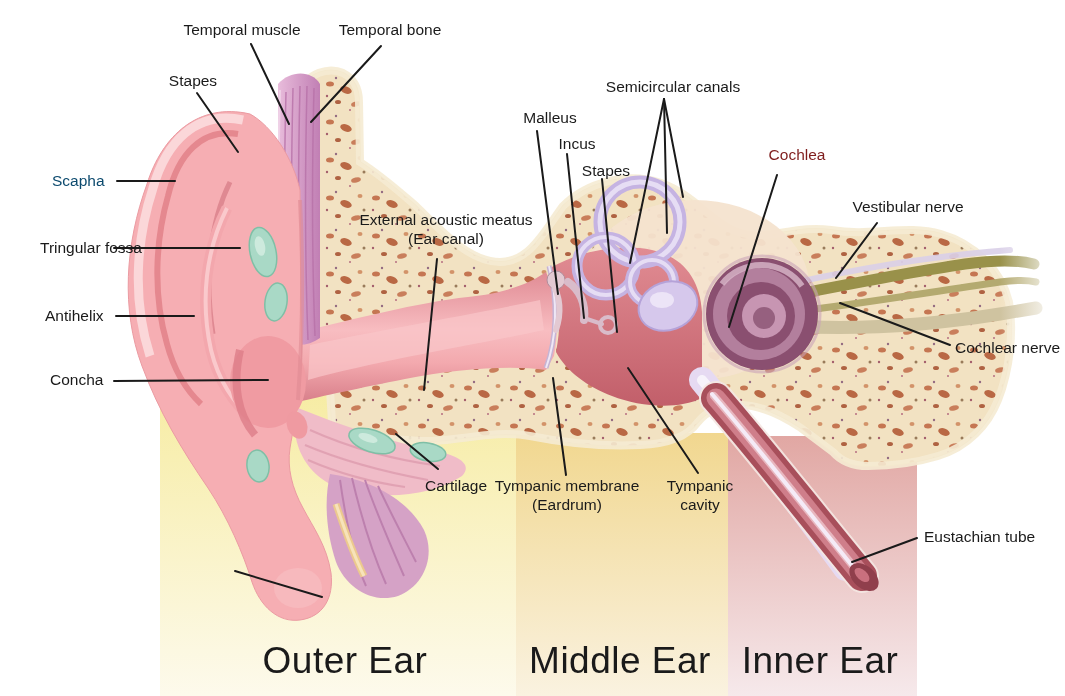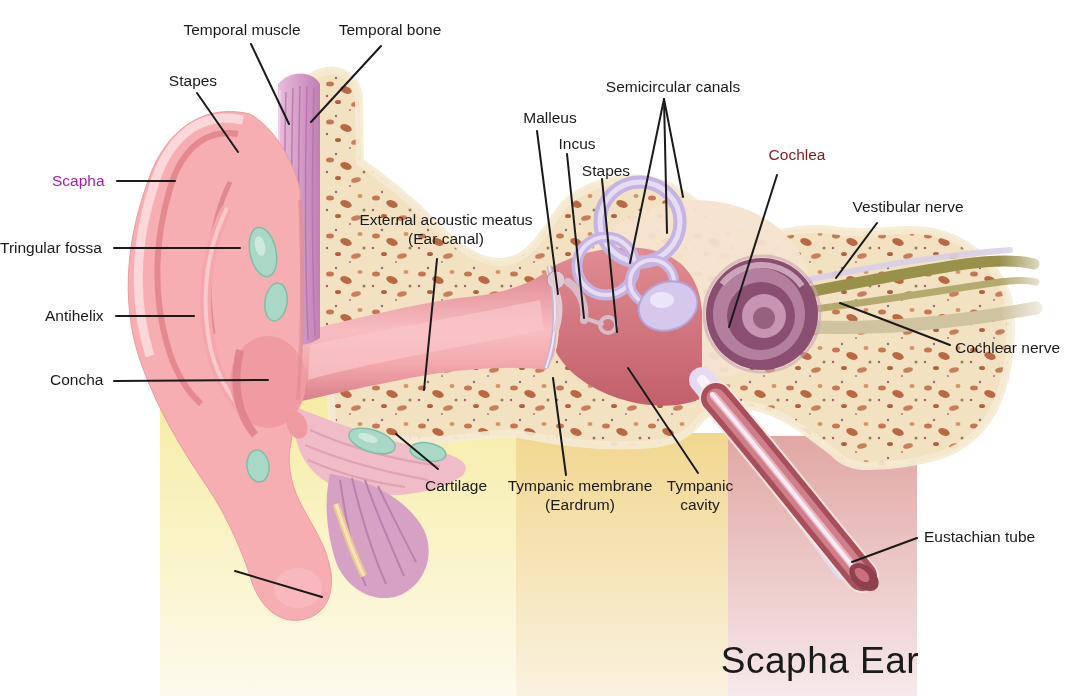--- a/index.html
+++ b/index.html
@@ -244,35 +244,37 @@
       <path class="pline" d="M396,434 L438,469"></path>
       <path class="pline" d="M553,378 L566,475"></path>
       <path class="pline" d="M628,368 L698,473"></path>
       <path class="pline" d="M917,538 L852,562"></path>
     </g>
   </svg>
 
   <div class="lbl center" style="left: 242px; top: 21px; color: rgb(26, 26, 26);">Temporal muscle</div>
   <div class="lbl center" style="left: 390px; top: 21px; color: rgb(26, 26, 26);">Temporal bone</div>
   <div class="lbl center" style="left: 193px; top: 72px; color: rgb(26, 26, 26);">Stapes</div>
-  <div class="lbl" style="left: 52px; top: 172px; color: #a21caf;">Scapha</div>
-  <div class="lbl" style="left: 0px; top: 239px; color: rgb(26, 26, 26);">Tringular fossa</div>
+  <div class="lbl" style="left: 52px; top: 172px; color: #0c4a6e;">Scapha</div>
+  <div class="lbl" style="left: 0px; top: 239px; color: rgb(26, 26, 26); padding-left: 40px;">Tringular fossa</div>
   <div class="lbl" style="left: 45px; top: 307px; color: rgb(26, 26, 26);">Antihelix</div>
   <div class="lbl" style="left: 50px; top: 371px; color: rgb(26, 26, 26);">Concha</div>
   <div class="lbl center" style="left: 446px; top: 211px; color: rgb(26, 26, 26);">External acoustic meatus
 (Ear canal)</div>
   <div class="lbl center" style="left: 542px; top: 109px; color: rgb(26, 26, 26); margin-left: 8px;">Malleus</div>
   <div class="lbl center" style="left: 577px; top: 135px; color: rgb(26, 26, 26);">Incus</div>
   <div class="lbl center" style="left: 606px; top: 162px; color: rgb(26, 26, 26);">Stapes</div>
   <div class="lbl center" style="left: 673px; top: 78px; color: rgb(26, 26, 26);">Semicircular canals</div>
   <div class="lbl center" style="left: 797px; top: 146px; color: #7f1d1d;">Cochlea</div>
   <div class="lbl center" style="left: 908px; top: 198px; color: rgb(26, 26, 26);">Vestibular nerve</div>
   <div class="lbl" style="left: 955px; top: 339px; color: rgb(26, 26, 26); text-align: right;">Cochlear nerve</div>
   <div class="lbl center" style="left: 456px; top: 477px; color: rgb(26, 26, 26);">Cartilage</div>
-  <div class="lbl center" style="left: 567px; top: 477px; color: rgb(26, 26, 26); margin-left: 13px;">Tympanic membrane
+  <div class="lbl center" style="left: 567px; top: 477px; color: rgb(26, 26, 26);">Tympanic membrane
 (Eardrum)</div>
   <div class="lbl center" style="left: 700px; top: 477px; color: rgb(26, 26, 26);">Tympanic
 cavity</div>
   <div class="lbl" style="left: 924px; top: 528px; color: rgb(26, 26, 26);">Eustachian tube</div>
 
-  <div class="zone-lbl" style="left: 820px; top: 640px; color: rgb(26, 26, 26);">Scapha Ear</div>
+  <div class="zone-lbl" style="left: 345px; top: 640px; color: rgb(26, 26, 26);">Outer Ear</div>
+  <div class="zone-lbl" style="left: 620px; top: 640px; color: rgb(26, 26, 26);">Middle Ear</div>
+  <div class="zone-lbl" style="left: 820px; top: 640px; color: rgb(26, 26, 26);">Inner Ear</div>
 
 </div>
 
 </body></html>

